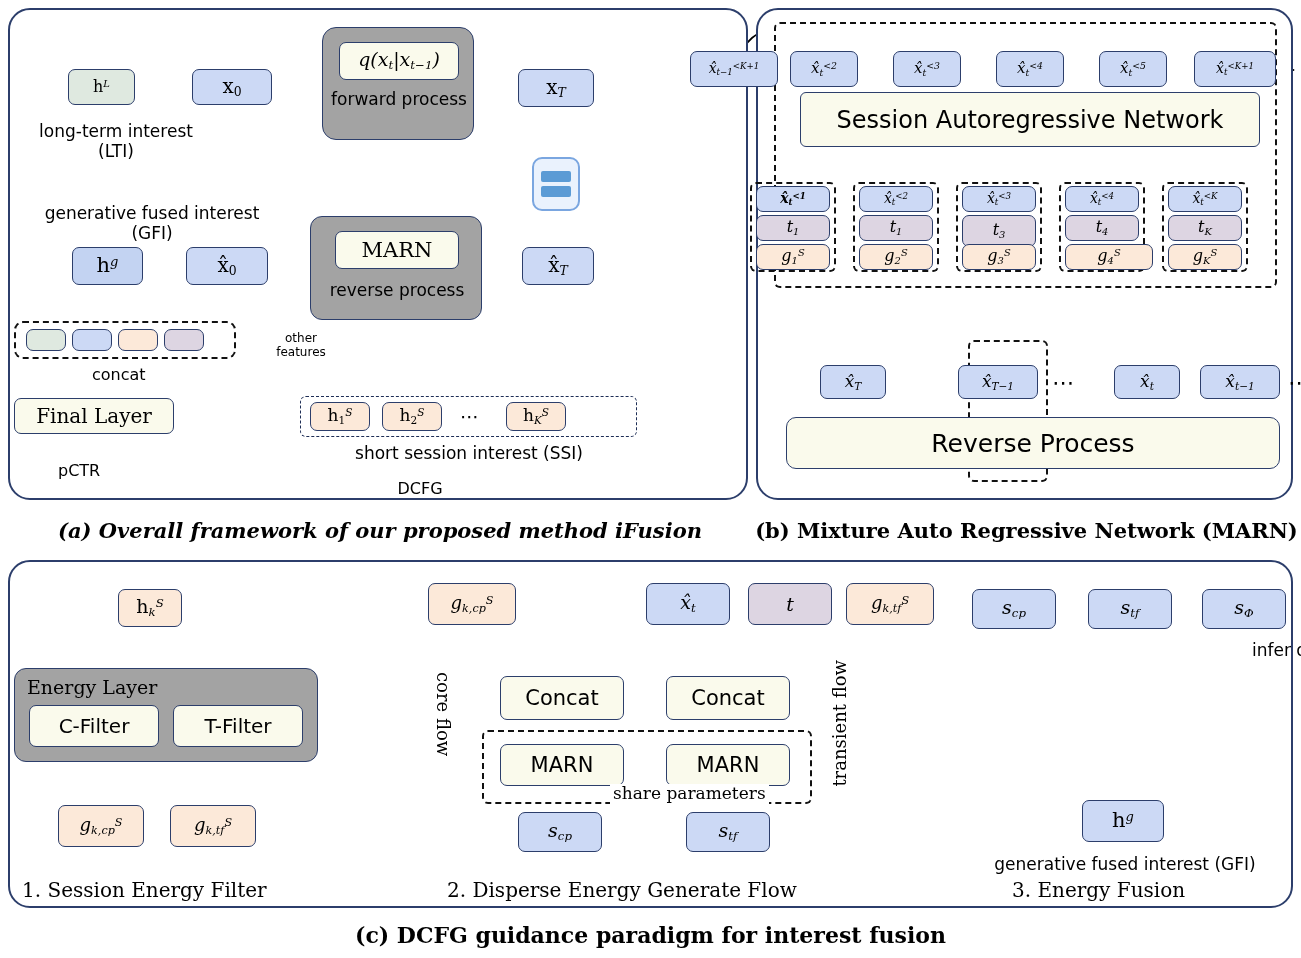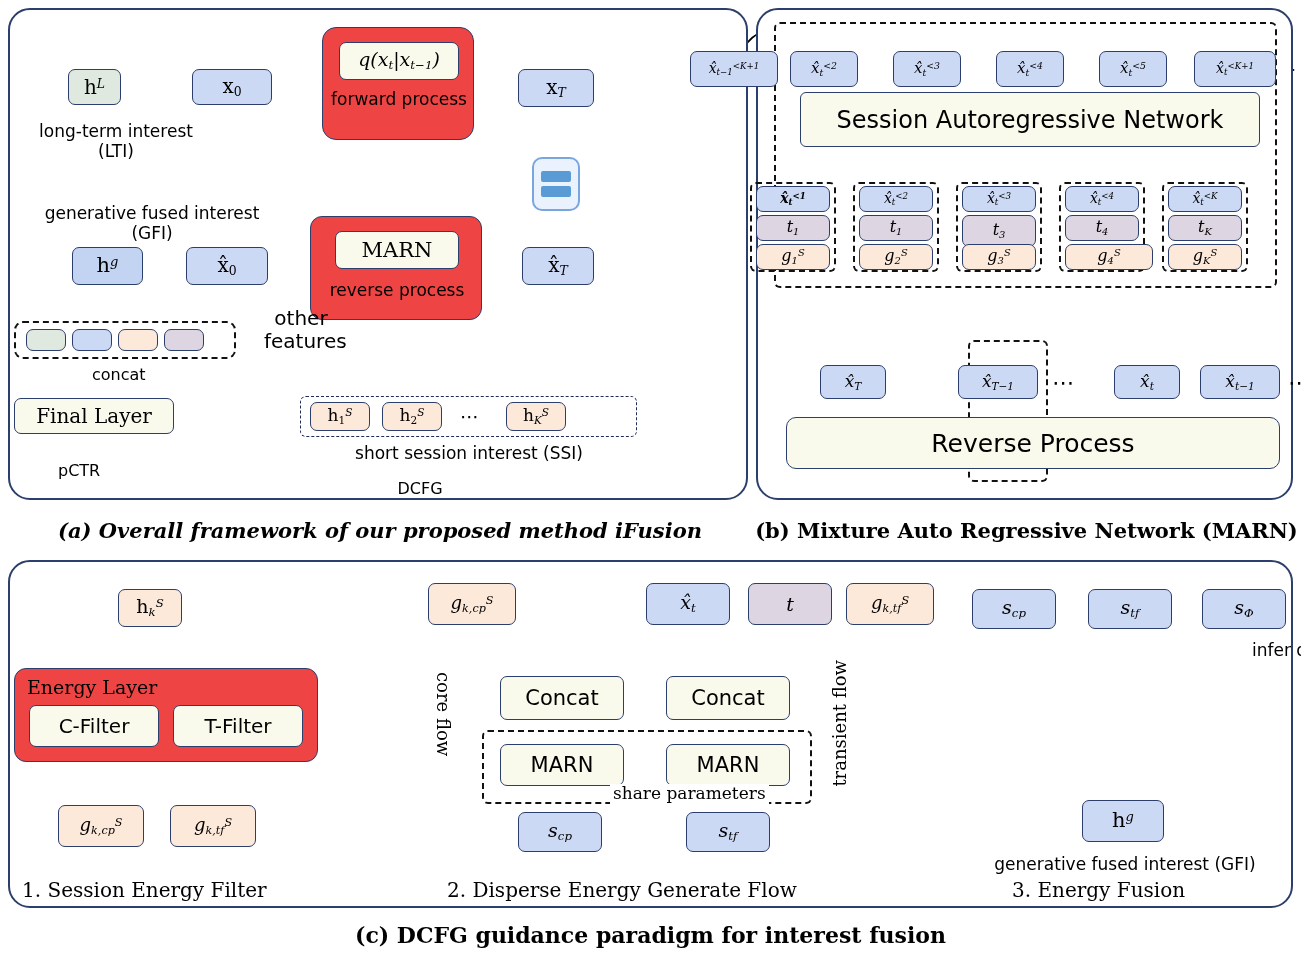--- a/index.html
+++ b/index.html
@@ -37,21 +37,21 @@
     line-height: 1;
     text-align: center;
     white-space: nowrap;
   }
   .blue   { background: #ccd9f5; }
   .blue2  { background: #c3d3f2; }
   .green  { background: #dfe9e0; }
   .peach  { background: #fce9d9; }
   .purple { background: #ddd5e2; }
   .cream  { background: #fafaec; }
-  .white  { background: #ef4444; }
+  .white  { background: #a3a3a3; }
 
   
   .hand {
     font-family: "DejaVu Sans", sans-serif;
     font-weight: 400;
   }
   .lbl {
     position: absolute;
     font-family: "DejaVu Sans", sans-serif;
     color: #000;
@@ -240,21 +240,21 @@
     </g>
 
     <g fill="#b9dde3" stroke="#2c3e6b" stroke-width="2">
       <path d="M338,718 L378,718 L378,704 L410,733 L378,762 L378,748 L338,748 Z"></path>
       <path d="M906,718 L946,718 L946,704 L978,733 L946,762 L946,748 L906,748 Z"></path>
     </g>
   </svg>
 
   <div class="panel" style="left:8px; top:8px; width:740px; height:492px;"></div>
 
-  <div class="node green" style="left:68px; top:69px; width:53px; height:36px; font-size:20px;">
+  <div class="node green" style="left:68px; top:69px; width:67px; height:36px; font-size:16px;">
 
     <span aria-hidden="true">h<sup class="it">L</sup></span>
   </div>
 
   <div class="node blue" style="left:192px; top:69px; width:80px; height:36px; font-size:20px;">
 
     <span aria-hidden="true">x<sub>0</sub></span>
   </div>
 
   <div class="node white" style="left:322px; top:27px; width:152px; height:113px; border-radius:14px; display:block;">
@@ -308,21 +308,21 @@
   <div class="node cream" style="left:14px; top:398px; width:160px; height:36px; font-size:20px;">
     <span>Final Layer</span>
   </div>
 
   <div class="lbl hand" style="left:58px; top:462px; font-size:16px;">pCTR</div>
 
   <div class="lbl c hand" style="left:18px; top:122px; width:196px; font-size:17px;">long-term interest<br>(LTI)</div>
 
   <div class="lbl c hand" style="left:12px; top:204px; width:280px; font-size:17px;">generative fused interest<br>(GFI)</div>
 
-  <div class="lbl c hand" style="left:264px; top:307px; width:74px; font-size:20px;">other<br>features</div>
+  <div class="lbl c hand" style="left:264px; top:332px; width:74px; font-size:12px;">other<br>features</div>
 
   <div class="dash-thin" style="left:300px; top:396px; width:337px; height:41px;"></div>
   <div class="node peach" style="left:310px; top:402px; width:60px; height:29px; font-size:17px;">
 
     <span aria-hidden="true">h<sub>1</sub><sup class="it">S</sup></span>
   </div>
   <div class="node peach" style="left:382px; top:402px; width:60px; height:29px; font-size:17px;">
     <span aria-hidden="true">h<sub>2</sub><sup class="it">S</sup></span>
   </div>
   <div class="lbl" style="left:460px; top:406px; font-size:19px;">⋯</div>

